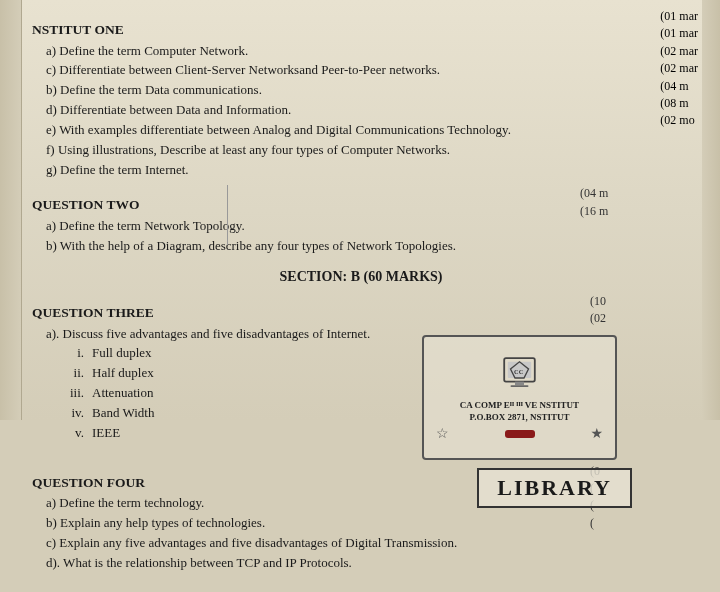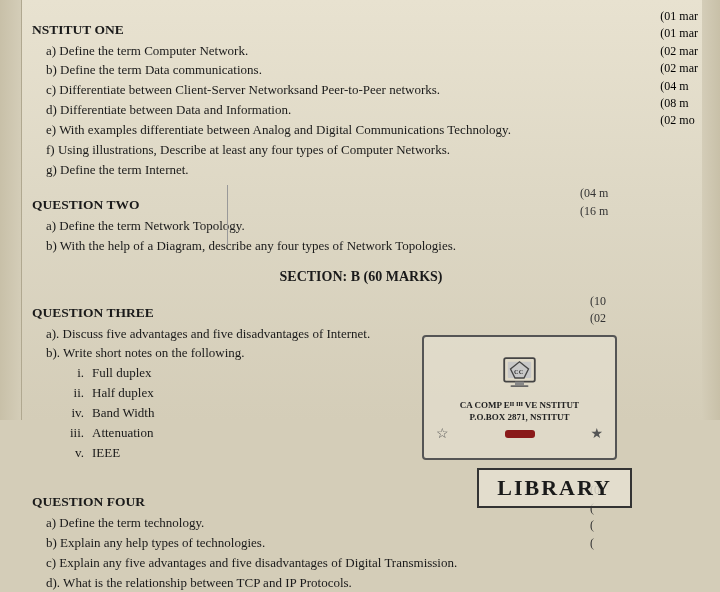--- a/index.html
+++ b/index.html
@@ -185,24 +185,24 @@
   </div>
 
   <div class="content">
 
     <div>
       <div class="question-header">NSTITUT ONE</div>
       <div class="question-item">
         <span>a) </span><span>Define the term Computer Network.</span>
       </div>
       <div class="question-item">
+        <span>c) </span><span>Differentiate between Client-Server Networksand Peer-to-Peer networks.</span>
+      </div>
+      <div class="question-item">
         <span>b) </span><span>Define the term Data communications.</span>
-      </div>
-      <div class="question-item">
-        <span>c) </span><span>Differentiate between Client-Server Networksand Peer-to-Peer networks.</span>
       </div>
       <div class="question-item">
         <span>d) </span><span>Differentiate between Data and Information.</span>
       </div>
       <div class="question-item">
         <span>e) </span><span>With examples differentiate between Analog and Digital Communications Technology.</span>
       </div>
       <div class="question-item">
         <span>f) </span><span>Using illustrations, Describe at least any four types of Computer Networks.</span>
       </div>
@@ -236,37 +236,36 @@
 
     <div class="section-header" style="margin-top:10px;">
       <span>SECTION: B (60 MARKS)</span>
     </div>
 
     <div style="margin-top:4px; position:relative;">
       <div style="display:flex; justify-content:space-between; padding-right:60px;">
         <div style="flex:1;">
           <div class="question-header">QUESTION THREE</div>
           <div class="question-item">a). Discuss five advantages and five disadvantages of Internet.</div>
-          <div class="question-item">b). Write short notes on the following.</div>
           <div class="sub-list">
             <div class="sub-item">
               <span class="sub-label">i.</span>
               <span>Full duplex</span>
             </div>
             <div class="sub-item">
               <span class="sub-label">ii.</span>
               <span>Half duplex</span>
             </div>
             <div class="sub-item">
+              <span class="sub-label">iii.</span>
+              <span>Attenuation</span>
+            </div>
+            <div class="sub-item">
               <span class="sub-label">iv.</span>
               <span>Band Width</span>
-            </div>
-            <div class="sub-item">
-              <span class="sub-label">iii.</span>
-              <span>Attenuation</span>
             </div>
             <div class="sub-item">
               <span class="sub-label">v.</span>
               <span>IEEE</span>
             </div>
           </div>
         </div>
         <div style="font-size:12px; color:#333; min-width:40px;">
           <div>(10</div>
           <div>(02</div>

